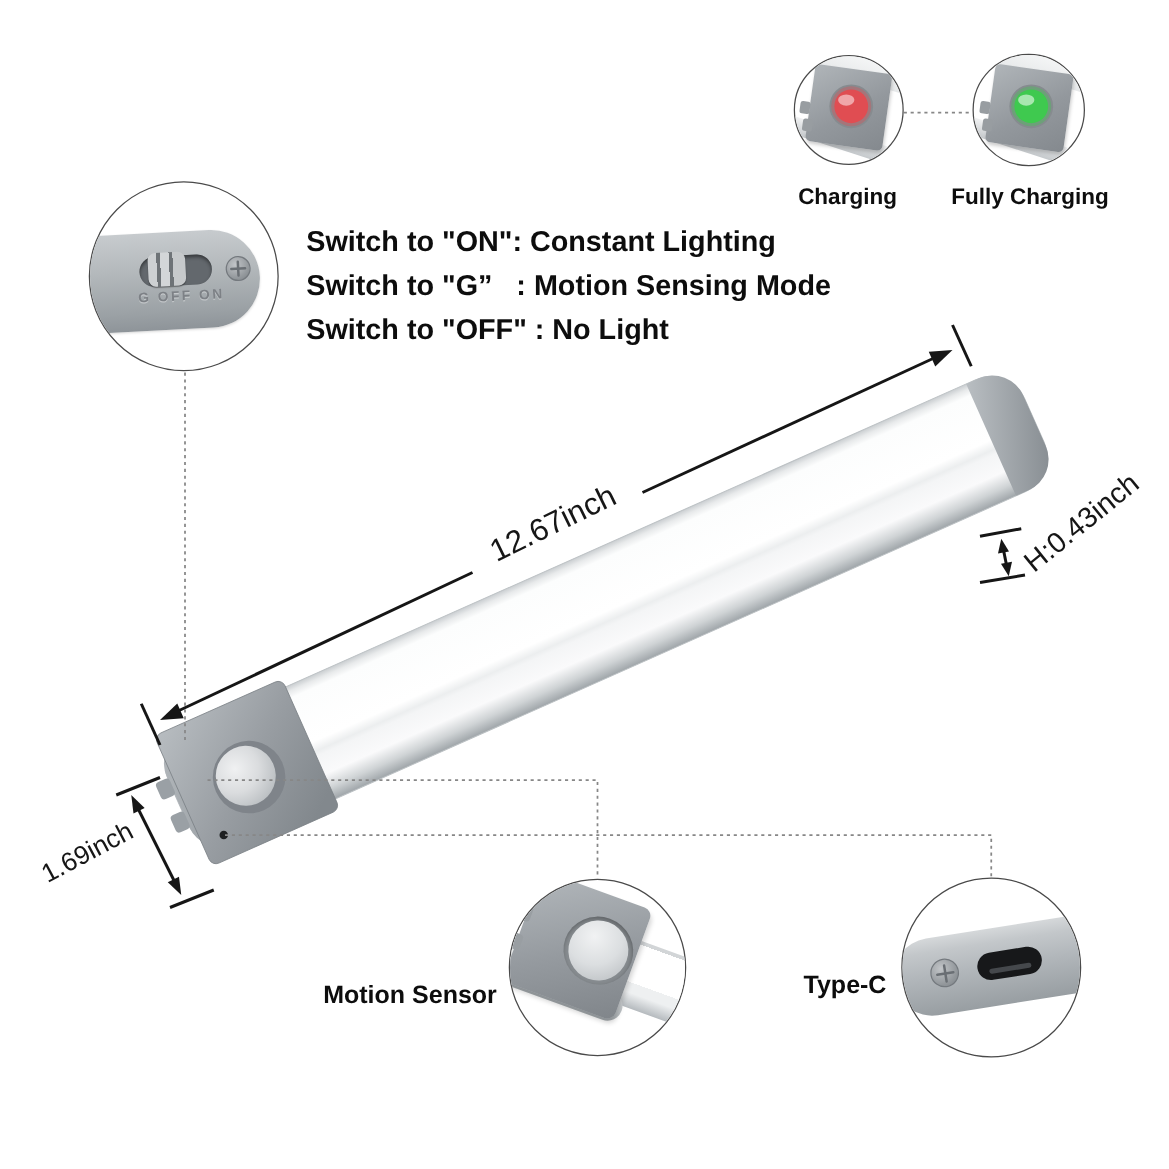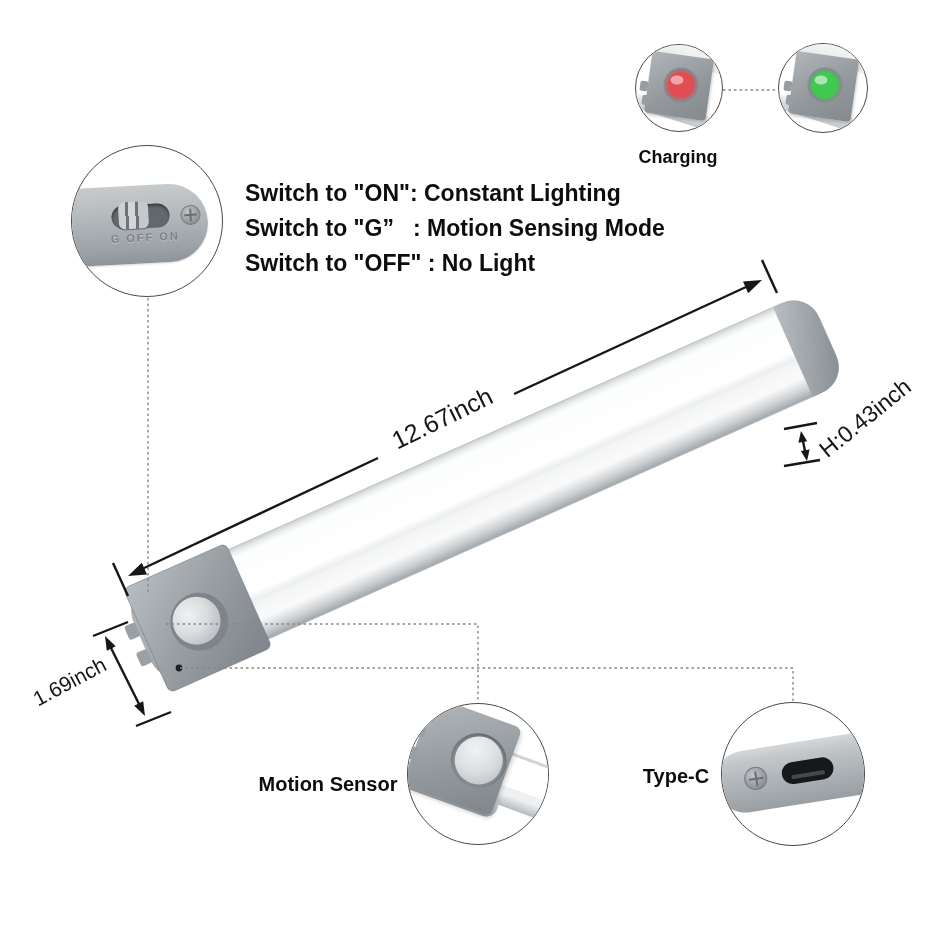--- a/index.html
+++ b/index.html
@@ -59,21 +59,21 @@
   .tc-rot{position:absolute;inset:0;transform:rotate(-9deg);}
   .tc-body{position:absolute;left:-8px;top:40px;width:190px;height:62px;border-radius:31px 0 0 31px;
     background:linear-gradient(180deg,#d5d8da 0%,#c3c7ca 18%,#b2b7bb 48%,#989ea2 100%);}
   .tc-screw{left:30px;top:18px;width:21px;height:21px;}
   .tc-port{position:absolute;left:68px;top:19px;width:52px;height:22px;border-radius:11px;background:#17181a;}
   .tc-port-slot{position:absolute;left:9px;top:13px;width:34px;height:4px;border-radius:2px;background:#45484c;}
 
   
   .label{position:absolute;transform:translateX(-50%);font-weight:700;white-space:nowrap;z-index:3;color:#0d0d0d;}
   .label.size21{font-size:18px;}
-  .label.size20{font-size:20px;}
+  .label.size20{font-size:20px;margin-top:12px;}
   .instructions{position:absolute;left:245px;top:176px;font-size:23px;font-weight:700;
     line-height:35px;color:#0d0d0d;z-index:3;}
   .instructions div{white-space:pre;}
 </style>
 </head>
 <body>
 
 <div class="canvas">
 
   <svg class="scene-svg" width="935" height="935" viewBox="0 0 935 935">
@@ -223,15 +223,16 @@
     </div>
   </div>
 
   <div class="instructions">
     <div>Switch to "ON": Constant Lighting</div>
     <div>Switch to "G”   : Motion Sensing Mode</div>
     <div>Switch to "OFF" : No Light</div>
   </div>
 
   <div class="label size21" style="left:678px;top:147px;">Charging</div>
+  <div class="label size21" style="left:824px;top:147px;">Fully Charging</div>
   <div class="label size20" style="left:328px;top:773px;">Motion Sensor</div>
   <div class="label size20" style="left:676px;top:765px;">Type-C</div>
 </div>
 
 </body></html>

